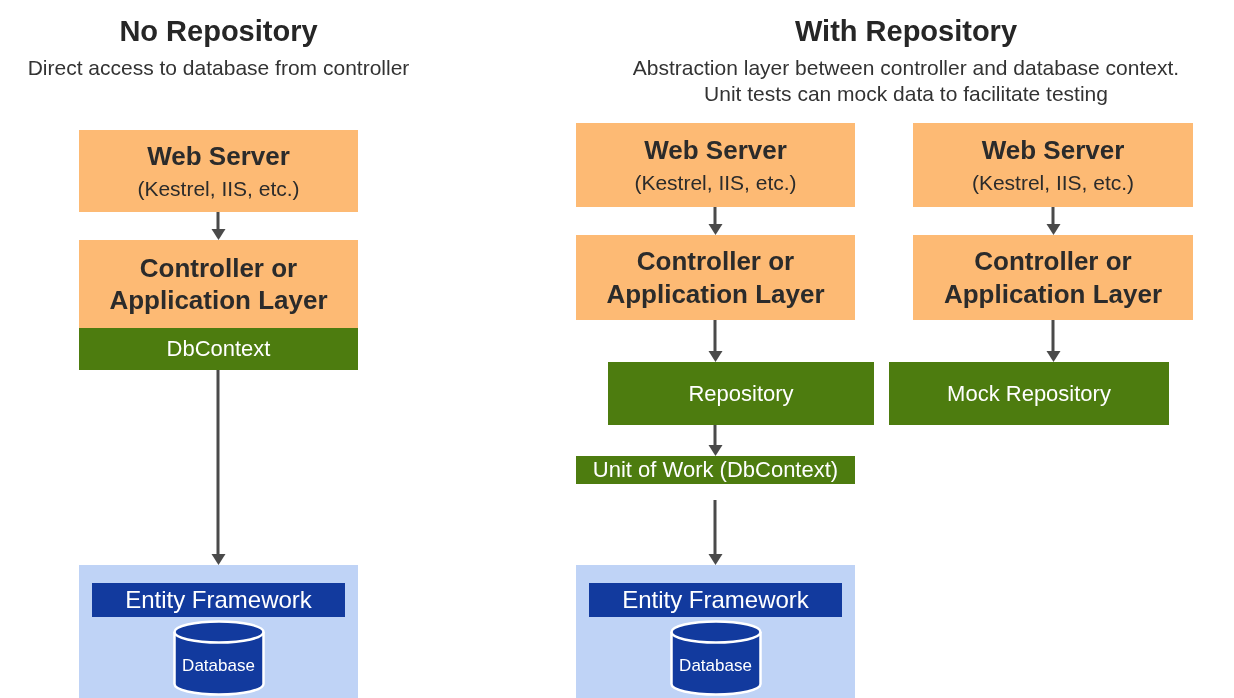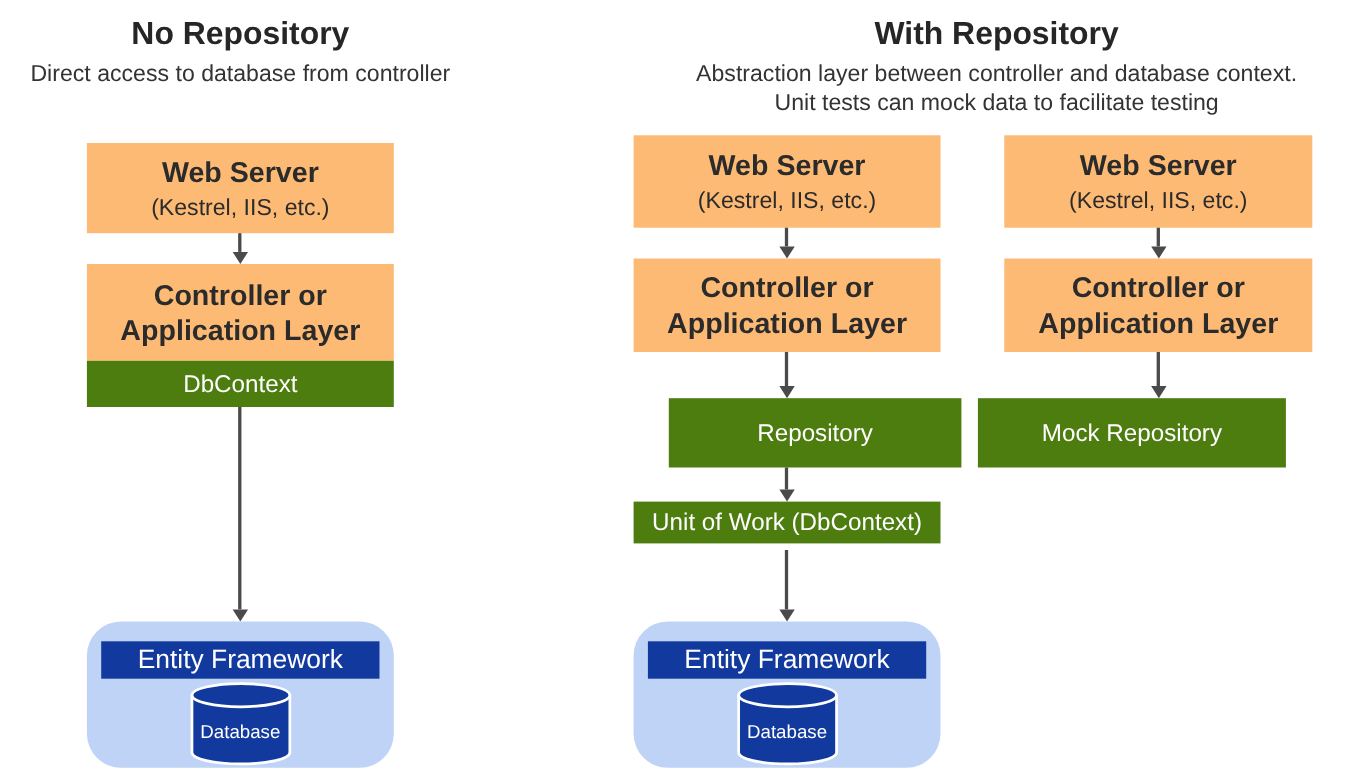--- a/index.html
+++ b/index.html
@@ -23,21 +23,21 @@
 
   
   .arrow{position:absolute;width:3px;background:#4a4a4a;transform:translateX(-50%);}
   .arrow::after{
     content:"";position:absolute;bottom:-11px;left:50%;transform:translateX(-50%);
     width:0;height:0;border-left:7px solid transparent;border-right:7px solid transparent;
     border-top:11px solid #4a4a4a;
   }
 
   
-  .ef{position:absolute;background:#bfd3f6;border-radius:31px;}
+  .ef{position:absolute;background:#bfd3f6;}
   .ef-bar{
     position:absolute;left:13px;top:18px;width:253px;height:34px;
     background:#123a9e;color:#ffffff;font-size:24px;
     display:flex;align-items:center;justify-content:center;
   }
   .cyl{position:absolute;left:50%;transform:translateX(-50%);top:55px;width:96px;height:78px;}
   .cyl svg{display:block;}
   .db-label{
     position:absolute;left:0;right:0;top:36px;text-align:center;
     color:#ffffff;font-size:17px;
@@ -103,21 +103,21 @@
   </div>
 
   <div class="arrow" style="left:715px;top:320px;height:31px;"></div>
 
   <div class="box blue" style="left:576px;top:362px;width:266px;height:63px;margin-left:32px;">
     <span>Repository</span>
   </div>
 
   <div class="arrow" style="left:715px;top:425px;height:20px;"></div>
 
-  <div class="box blue" style="left:576px;top:456px;width:279px;height:38px;">
+  <div class="box blue" style="left:576px;top:456px;width:279px;height:28px;">
     <span>Unit of Work (DbContext)</span>
   </div>
 
   <div class="arrow" style="left:715px;top:500px;height:54px;"></div>
 
   <div class="ef" style="left:576px;top:565px;width:279px;height:133px;">
     <div class="ef-bar">Entity Framework</div>
     <div class="cyl">
       <svg width="96" height="78" viewBox="0 0 96 78" aria-hidden="true">
         <path d="M3.5 12 L3.5 64 A44.5 10.5 0 0 0 92.5 64 L92.5 12" fill="#123a9e" stroke="#ffffff" stroke-width="2.5"></path>

